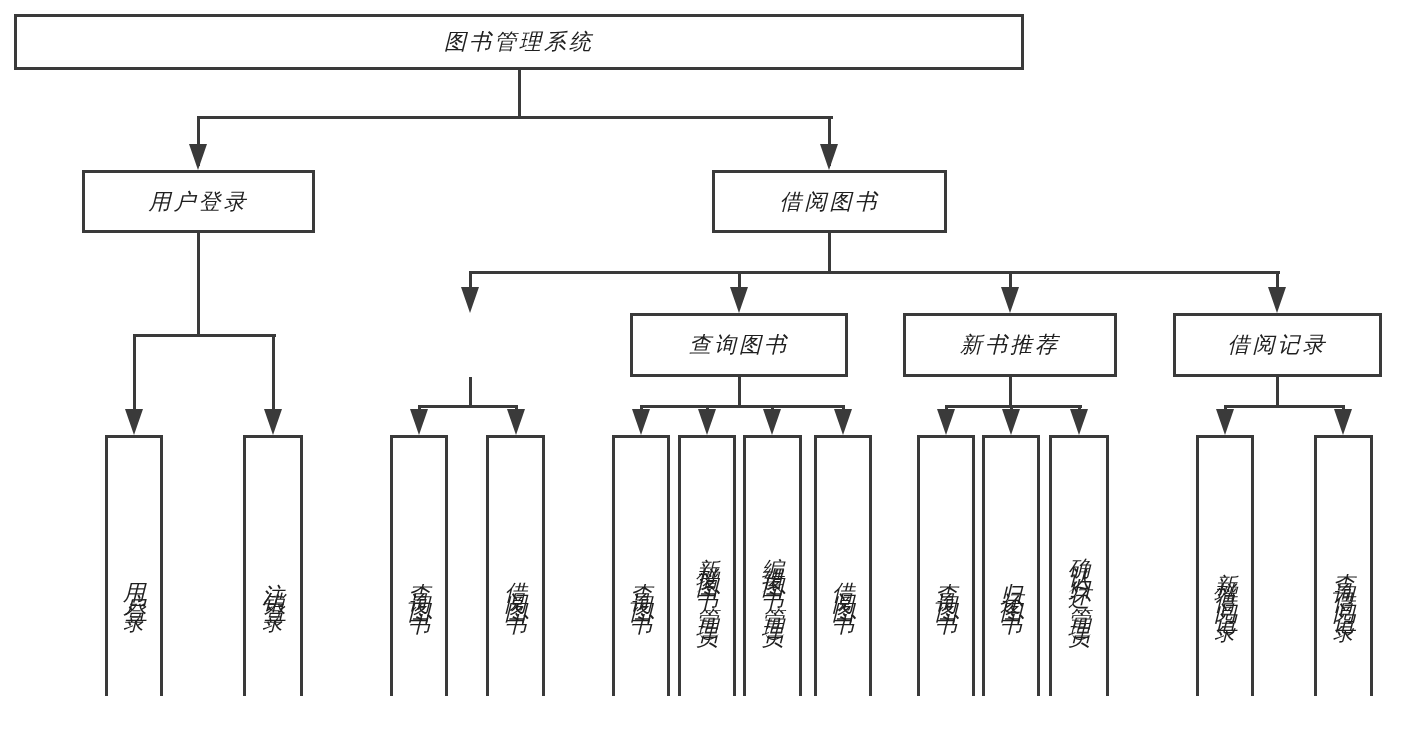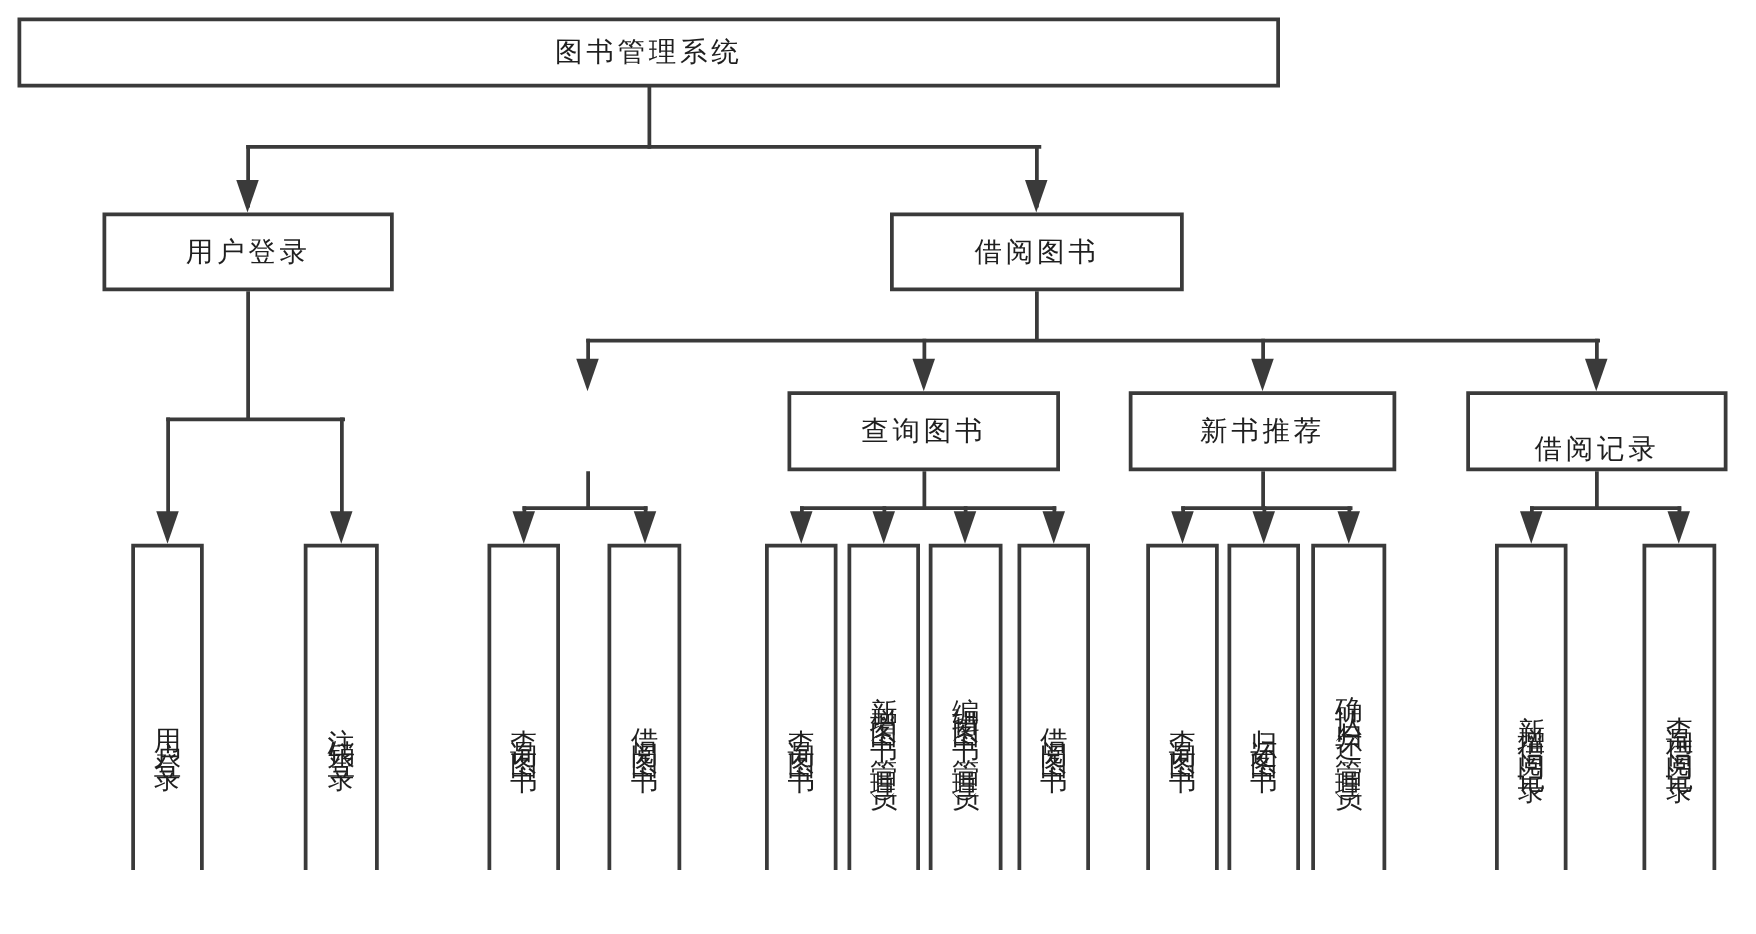--- a/index.html
+++ b/index.html
@@ -10,20 +10,21 @@
     --watermark: #9e9e9e;
   }
   html, body { margin: 0; padding: 0; background: var(--background); }
   body { font-family: "Liberation Sans", sans-serif; }
   #canvas {
     position: relative;
     width: 1405px;
     height: 696px;
     background: var(--background);
     overflow: hidden;
+    font-style: italic;
   }
   .node {
     position: absolute;
     box-sizing: border-box;
     background: var(--background);
     border: 3px solid var(--box-border);
     display: flex;
     align-items: center;
     justify-content: center;
     color: var(--text);
@@ -73,21 +74,21 @@
   <div class="node hnode" style="left:712px; top:170px; width:235px; height:63px;">
     <span>借阅图书</span>
   </div>
 
   <div class="node hnode" style="left:630px; top:313px; width:218px; height:64px;">
     <span>查询图书</span>
   </div>
   <div class="node hnode" style="left:903px; top:313px; width:214px; height:64px;">
     <span>新书推荐</span>
   </div>
-  <div class="node hnode" style="left:1173px; top:313px; width:209px; height:64px;align-items:flex-end;">
+  <div class="node hnode" style="left:1173px; top:313px; width:209px; height:64px;">
     <span>借阅记录</span>
   </div>
 
   <div class="node leaf" style="left:105px; top:435px; width:58px; height:300px;">
     <span class="vtext">用户登录</span>
   </div>
   <div class="node leaf" style="left:243px; top:435px; width:60px; height:300px;">
     <span class="vtext">注销登录</span>
   </div>
 

